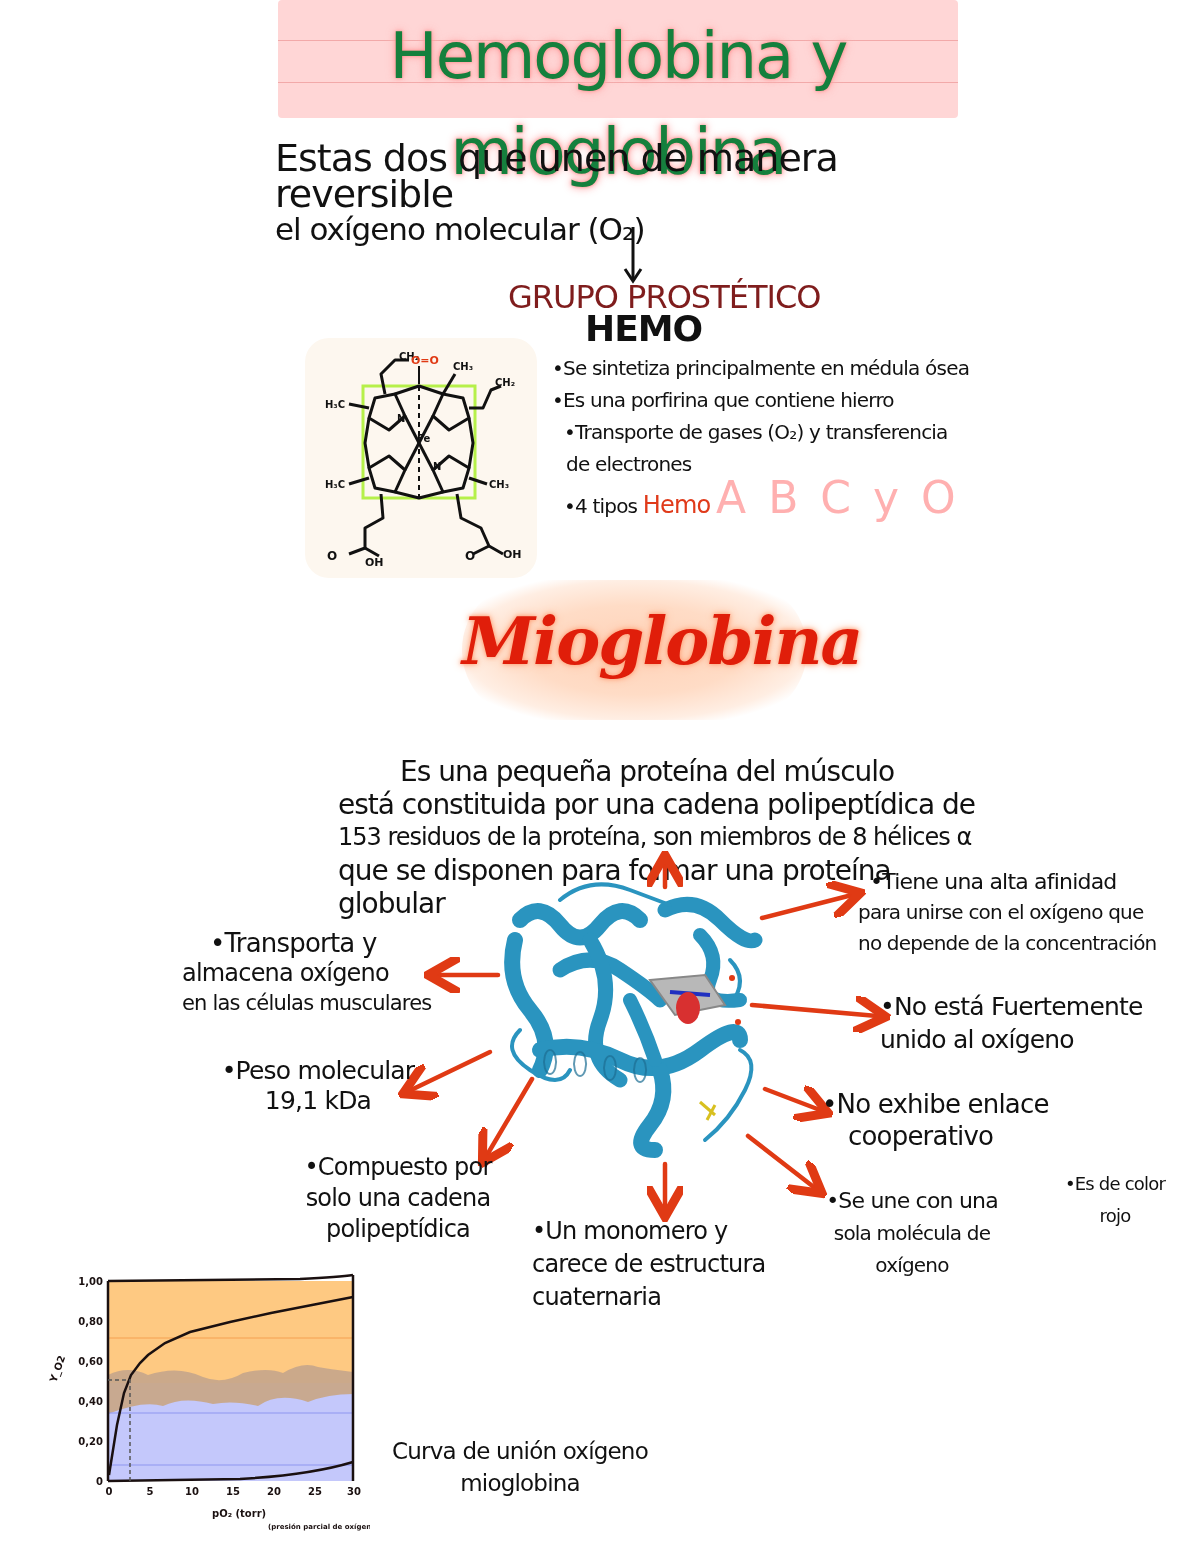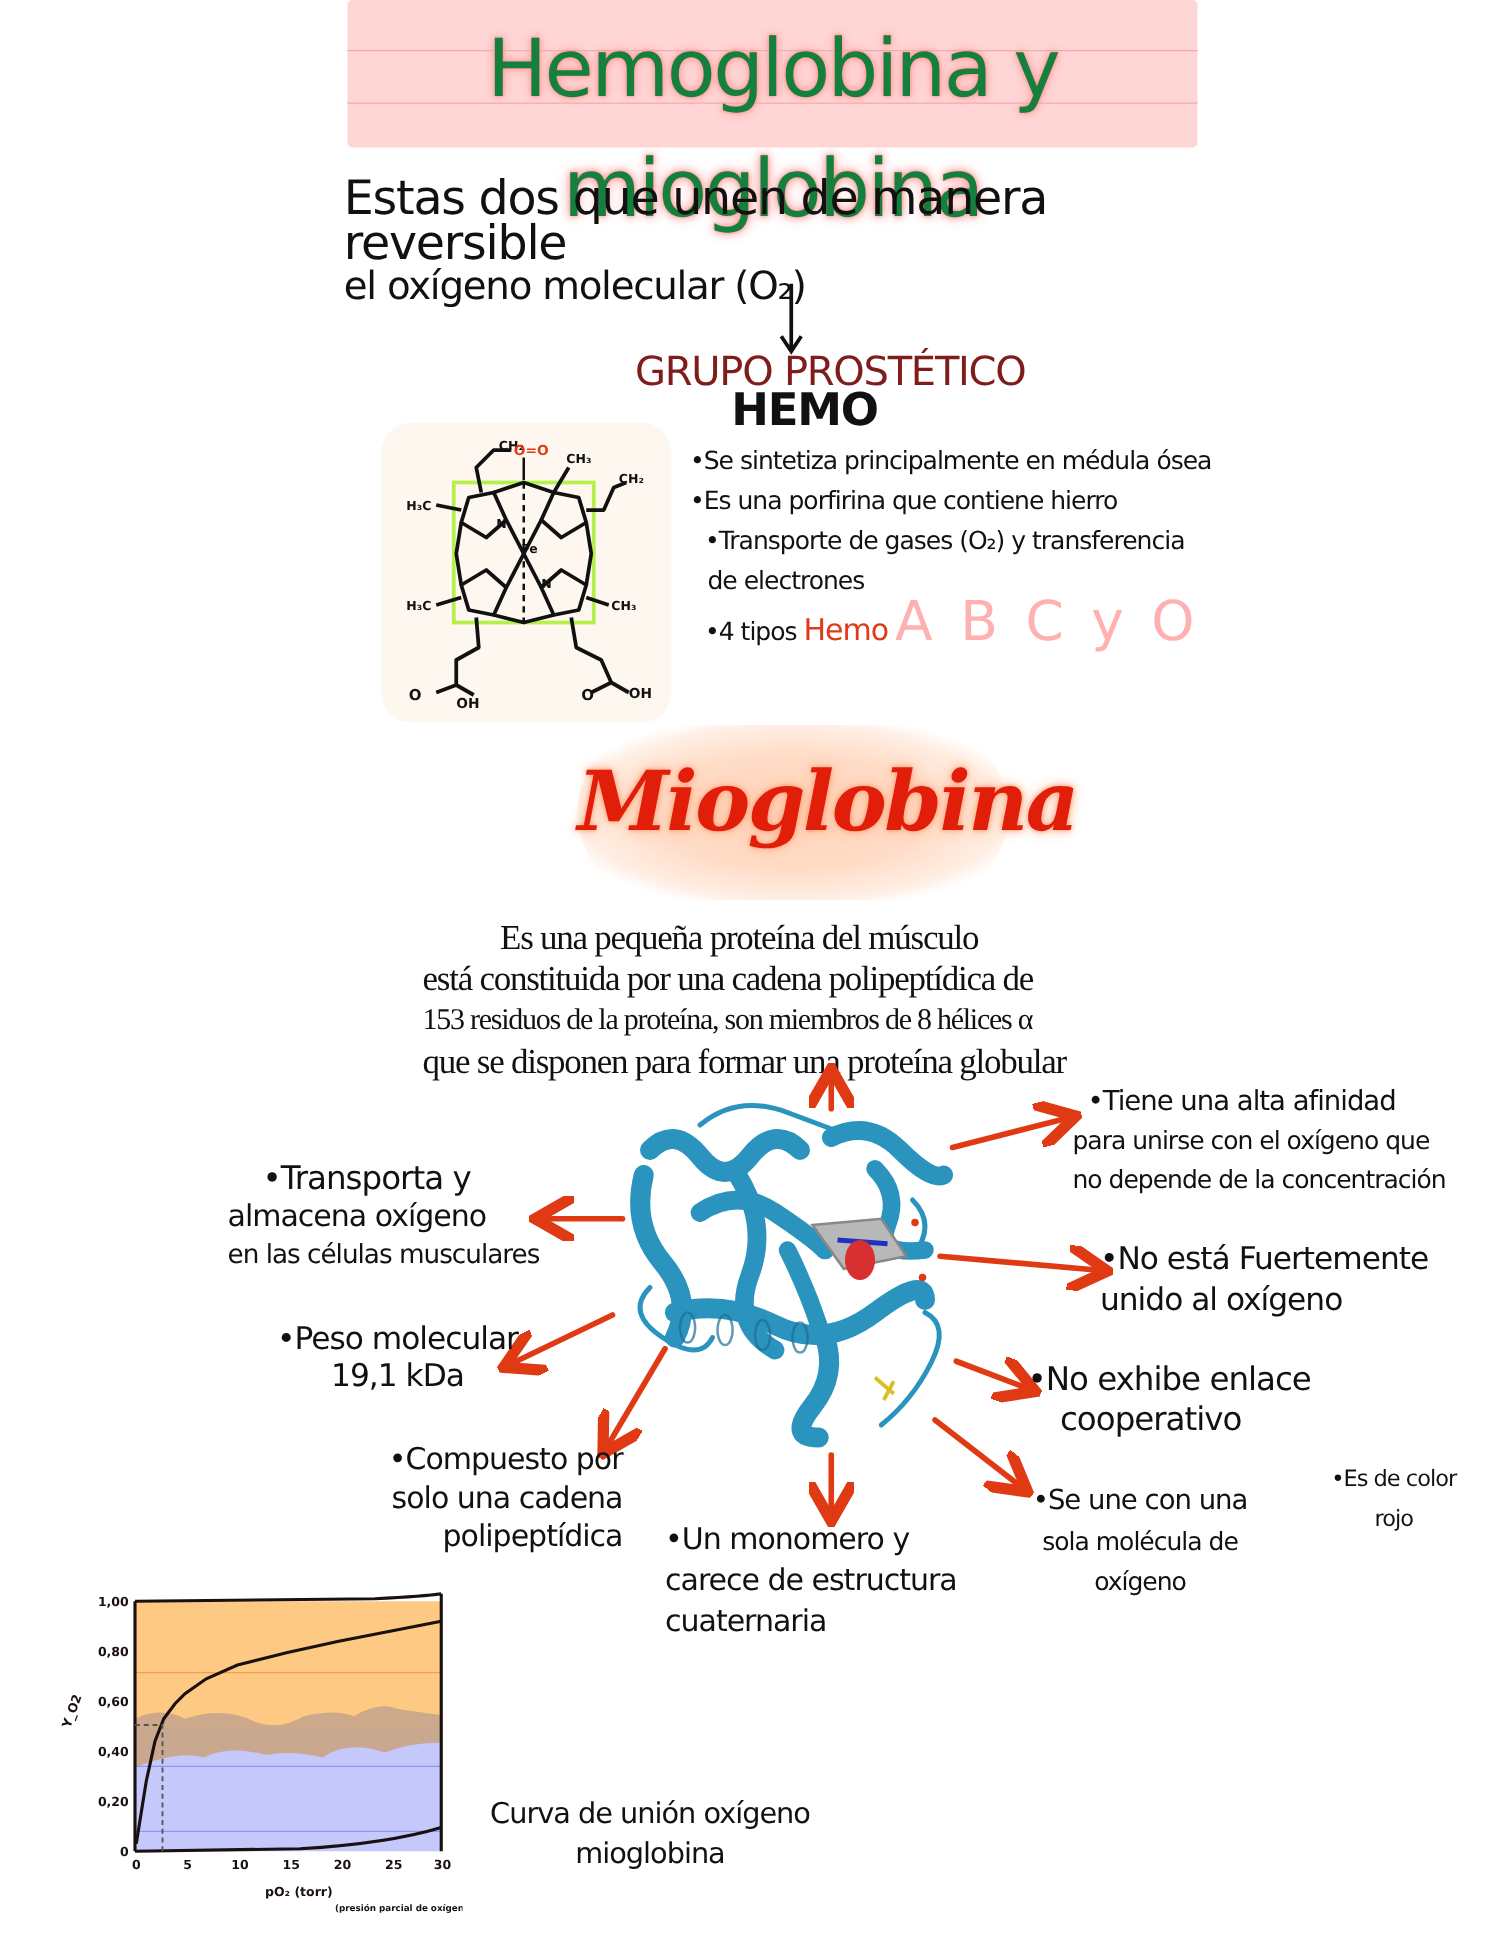--- a/index.html
+++ b/index.html
@@ -48,35 +48,35 @@
       left:462px; top:580px; width:345px; height:140px; border-radius:70px;
       background:radial-gradient(ellipse at center, #ffd2b8 0%, #ffdcc6 45%, #ffeee3 70%, rgba(255,255,255,0) 80%);
     }
     #mio-title {
       left:462px; top:602px; width:345px; text-align:center;
       font-family:"DejaVu Serif", serif; font-style:italic; font-weight:bold;
       font-size:66px; color:#e01e0a; letter-spacing:-2px;
       text-shadow:0 0 4px #ff9a70, 0 0 10px #ffbb98;
     }
 
-    #desc { left:338px; top:734px; width:640px; font-size:28px; line-height:33px; letter-spacing:-1px;font-family:Liberation Serif, serif; }
+    #desc { left:338px; top:755px; width:640px; font-size:28px; line-height:33px; letter-spacing:-1px; }
     #desc .ind { padding-left:62px; }
     #desc .sm { font-size:24px; }
 
     
     #protein { left:500px; top:880px; width:290px; height:280px; }
 
     .note { font-size:23px; line-height:30px; letter-spacing:-0.8px; }
     #n-afinidad { left:858px; top:866px; width:330px; font-size:20px; line-height:31px; }
     #n-transporta { left:182px; top:928px; width:300px; text-align:left; }
     #n-fuerte { left:880px; top:990px; width:300px; font-size:25px; line-height:33px; }
     #n-peso { left:208px; top:1056px; width:220px; text-align:center; font-size:25px; }
     #n-cooperativo { left:822px; top:1088px; width:250px; font-size:26px; line-height:32px; }
     #n-rojo { left:1040px; top:1152px; width:150px; text-align:center; font-size:18px; line-height:32px;margin-top:16px; }
-    #n-compuesto { left:298px; top:1152px; width:200px; text-align:right; font-size:24px; line-height:31px; }
+    #n-compuesto { left:298px; top:1152px; width:200px; text-align:center; font-size:24px; line-height:31px; }
     #n-sola { left:822px; top:1185px; width:180px; text-align:center; font-size:20px; line-height:32px; }
     #n-monomero { left:532px; top:1215px; width:280px; font-size:24px; line-height:33px; }
 
     
     #arrows { left:0; top:0; width:1200px; height:1553px; pointer-events:none; }
 
     
     #chart { left:40px; top:1265px; width:330px; height:285px; }
     #chart-caption { left:375px; top:1435px; width:290px; text-align:center; font-size:23px; line-height:32px; letter-spacing:-0.8px; }
   </style>

